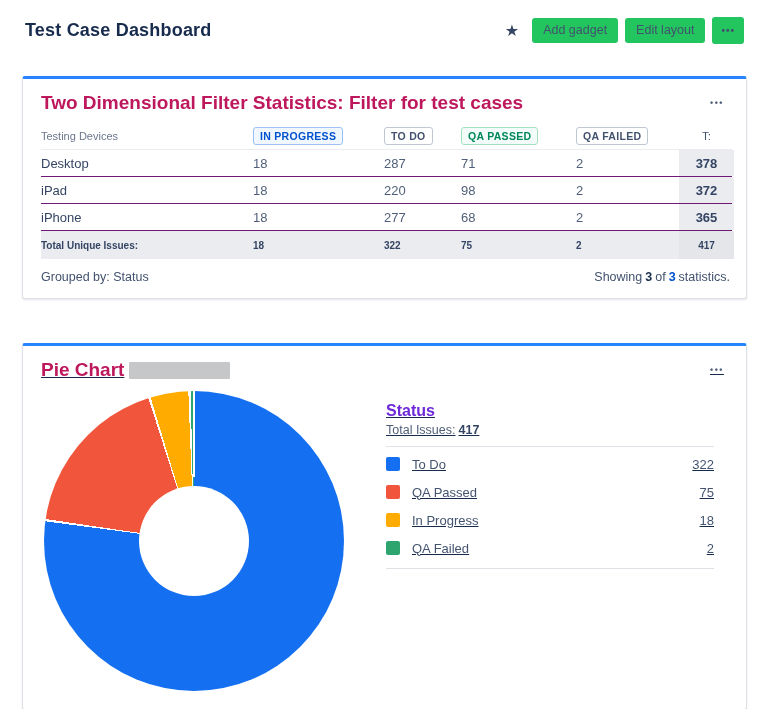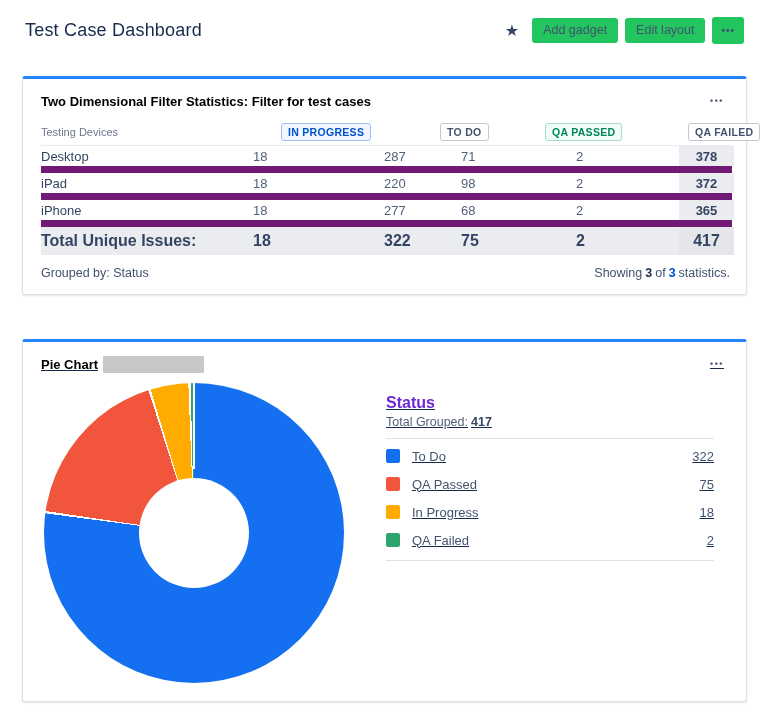--- a/index.html
+++ b/index.html
@@ -2,60 +2,60 @@
 <html><head>
 <meta charset="utf-8">
 <style>
   * { margin:0; padding:0; box-sizing:border-box; }
   html,body { width:768px; height:709px; background:#fff; overflow:hidden;
     font-family:"Liberation Sans", sans-serif; color:#172b4d; }
 
   
   .page-header { display:flex; justify-content:space-between; align-items:center;
     padding:15px 24px 0 25px; height:46px; }
-  .page-title { font-size:18px; font-weight:400; color:#172b4d; letter-spacing:.2px; }
+  .page-title { font-size:18px; font-weight:700; color:#172b4d; letter-spacing:.2px; }
   .header-actions { display:flex; align-items:center; gap:7px; }
   .icon-btn { background:transparent; border:none; cursor:pointer; font-size:16px;
     color:#344563; padding:4px 6px; line-height:1; }
   .hdr-btn { background:#22c55e; border:none; border-radius:3px; color:#42526e;
     font-family:inherit; font-size:12.5px; padding:6px 11px; cursor:pointer; line-height:1.1; }
   .hdr-more { letter-spacing:1px; font-size:10px; font-weight:700; padding:8px 9px; }
 
   
   .gadget { margin:0 21px 0 22px; background:#fff; border:1px solid #dfe1e6;
     border-top:3px solid #2684ff; border-radius:3px;
     box-shadow:0 1px 2px rgba(9,30,66,.12); }
   .gadget-1 { margin-top:30px; }
   .gadget-2 { margin-top:44px;text-decoration:underline; }
   .gadget-header { display:flex; justify-content:space-between; align-items:center;
     padding:13px 16px 9px 18px; }
-  .gadget-title { font-size:13px; font-weight:600; color:#000000; display:flex; align-items:center; }
+  .gadget-title { font-size:19px; font-weight:600; color:#be185d; display:flex; align-items:center; }
   .gadget-more { background:none; border:none; cursor:pointer; color:#505f79;
     font-size:9px; font-weight:700; letter-spacing:1.5px; padding:4px 6px; }
   .redaction { display:inline-block; width:101px; height:17px; background:#c5c7c9;
     margin:0 5px 0 5px; border-radius:1px; }
 
   
   .stats-table { padding:0 14px 0 18px; }
   .t-row { display:grid; grid-template-columns:212px 131px 77px 115px 103px 55px;
     align-items:center; }
-  .t-head { height:27px; border-bottom:1px solid #ebecf0;gap:28px; }
+  .t-head { height:27px; border-bottom:1px solid #ebecf0; }
   .axis-label { font-size:11px; color:#6b778c; }
   .badge { display:inline-block; font-size:10.5px; font-weight:600; padding:2px 6px 2px;
     border-radius:3px; border:1px solid; letter-spacing:.3px; justify-self:start; }
   .badge.inprogress { color:#0052cc; border-color:#9ec2f7; background:#f1f7ff; }
   .badge.todo      { color:#42526e; border-color:#c1c7d0; background:#fff; }
   .badge.qapassed  { color:#00875a; border-color:#a5dfc2; background:#f3fcf8; }
   .badge.qafailed  { color:#42526e; border-color:#c1c7d0; background:#fff; }
   .t-col-label { font-size:11.5px; color:#42526e; text-align:center; }
-  .data-row { height:27px; border-bottom:7px solid #701a75; font-size:13px; color:#505f79; }
+  .data-row { height:27px; border-bottom:1px solid #701a75; font-size:13px; color:#505f79; }
   .data-row .device { color:#344563; }
   .cell-total { background:#ebecf0; text-align:center; font-weight:700; color:#344563;
     height:100%; display:flex; align-items:center; justify-content:center; }
-  .total-row { height:28px; background:#ebecf0; font-weight:700; color:#344563; font-size:16px; }
+  .total-row { height:28px; background:#ebecf0; font-weight:700; color:#344563; font-size:10px; }
   .total-row .cell-total { background:#e4e6ea; }
   .gadget-footer { display:flex; justify-content:space-between; align-items:center;
     padding:11px 16px 14px 18px; font-size:12.5px; color:#42526e; }
   .showing b { color:#172b4d; }
   .showing .link-count { color:#0052cc; font-weight:700; }
   .showing span { margin-left:3px; }
 
   
   .pie-body { display:flex; padding:1px 32px 18px 21px; }
   .donut { width:300px; height:300px; border-radius:50%; position:relative; flex:none; }
@@ -150,21 +150,21 @@
       <span class="redaction"></span>
     </div>
     <button class="gadget-more">•••</button>
   </div>
 
   <div class="pie-body">
     <div class="donut" style="background: conic-gradient(rgb(255, 255, 255) 0deg, rgb(255, 255, 255) 0.45deg, rgb(20, 112, 240) 0.45deg, rgb(20, 112, 240) 277.536deg, rgb(255, 255, 255) 277.536deg, rgb(255, 255, 255) 278.436deg, rgb(241, 85, 59) 278.436deg, rgb(241, 85, 59) 342.284deg, rgb(255, 255, 255) 342.284deg, rgb(255, 255, 255) 343.184deg, rgb(255, 171, 0) 343.184deg, rgb(255, 171, 0) 357.823deg, rgb(255, 255, 255) 357.823deg, rgb(255, 255, 255) 358.723deg, rgb(46, 165, 110) 358.723deg, rgb(46, 165, 110) 359.55deg, rgb(255, 255, 255) 359.55deg, rgb(255, 255, 255) 360deg);"></div>
 
     <div class="legend">
       <div class="legend-heading">Status</div>
-      <div class="legend-total"><span>Total Grouped:</span><b>417</b></div>
+      <div class="legend-total"><span>Total Issues:</span><b>417</b></div>
 
       <div class="legend-rows">
         <div class="legend-row">
           <span class="swatch" style="background: rgb(20, 112, 240);"></span>
           <span>To Do</span>
           <span class="legend-value">322</span>
         </div>
         <div class="legend-row">
           <span class="swatch" style="background: rgb(241, 85, 59);"></span>
           <span>QA Passed</span>

